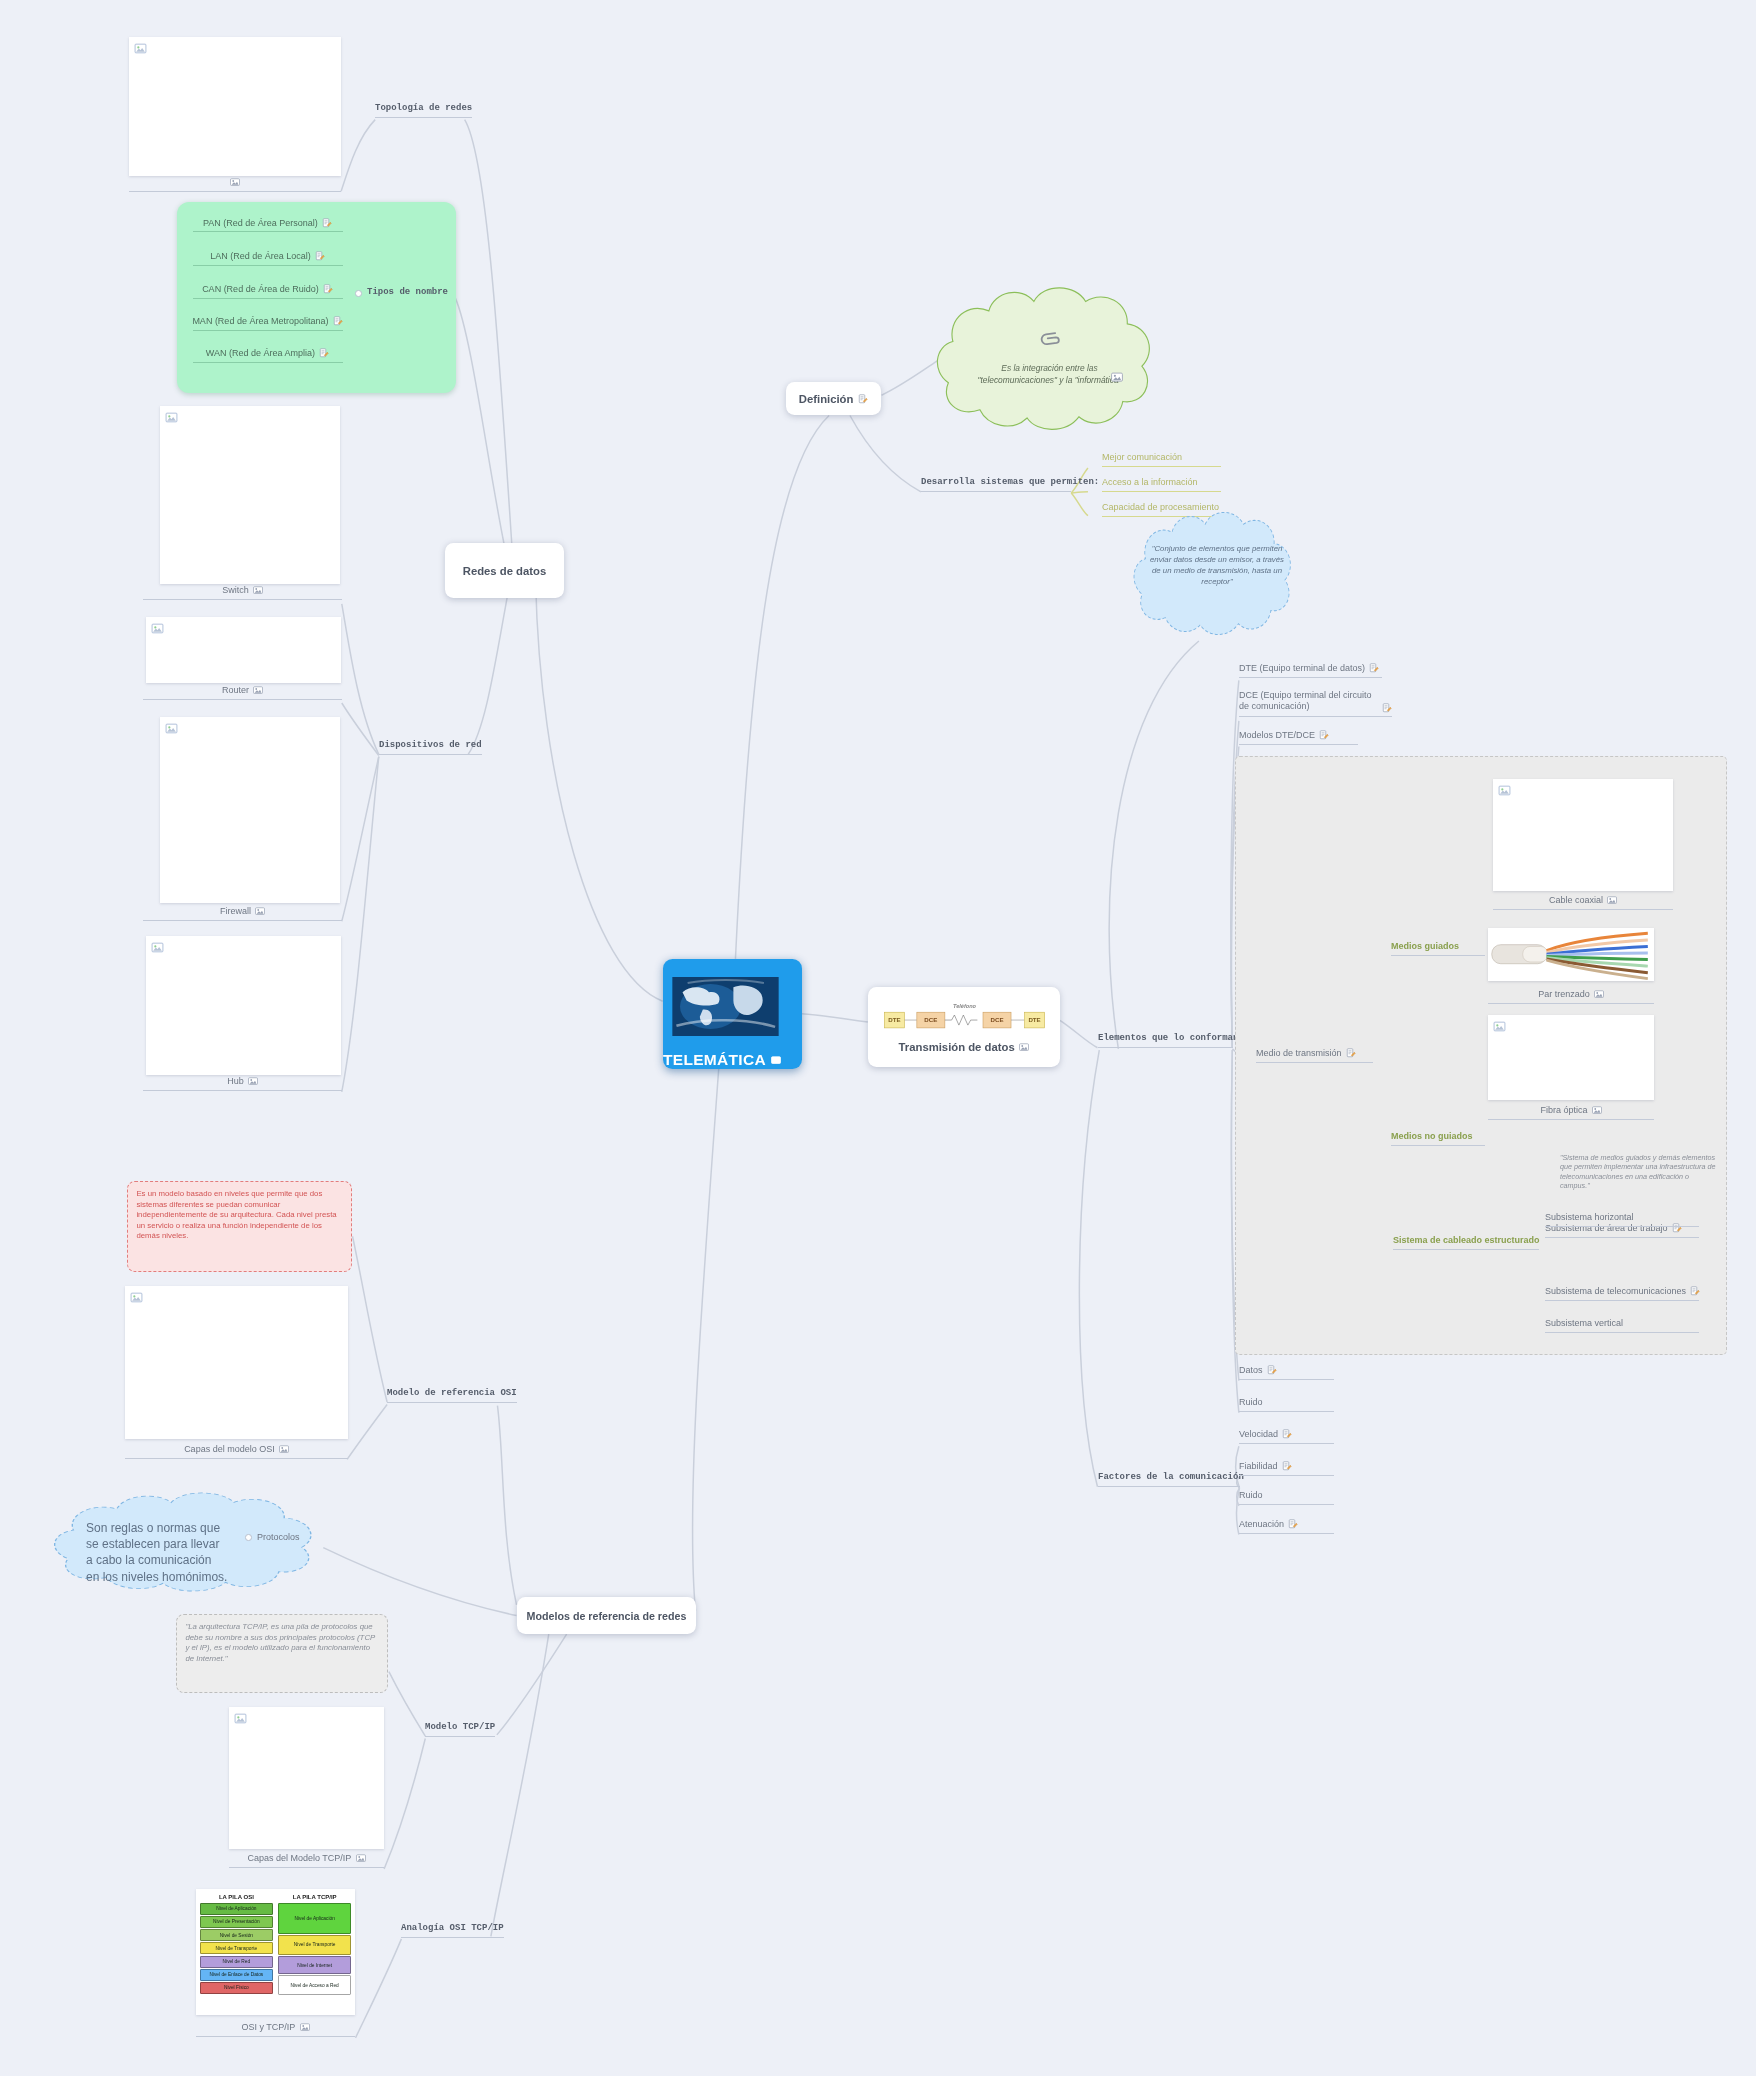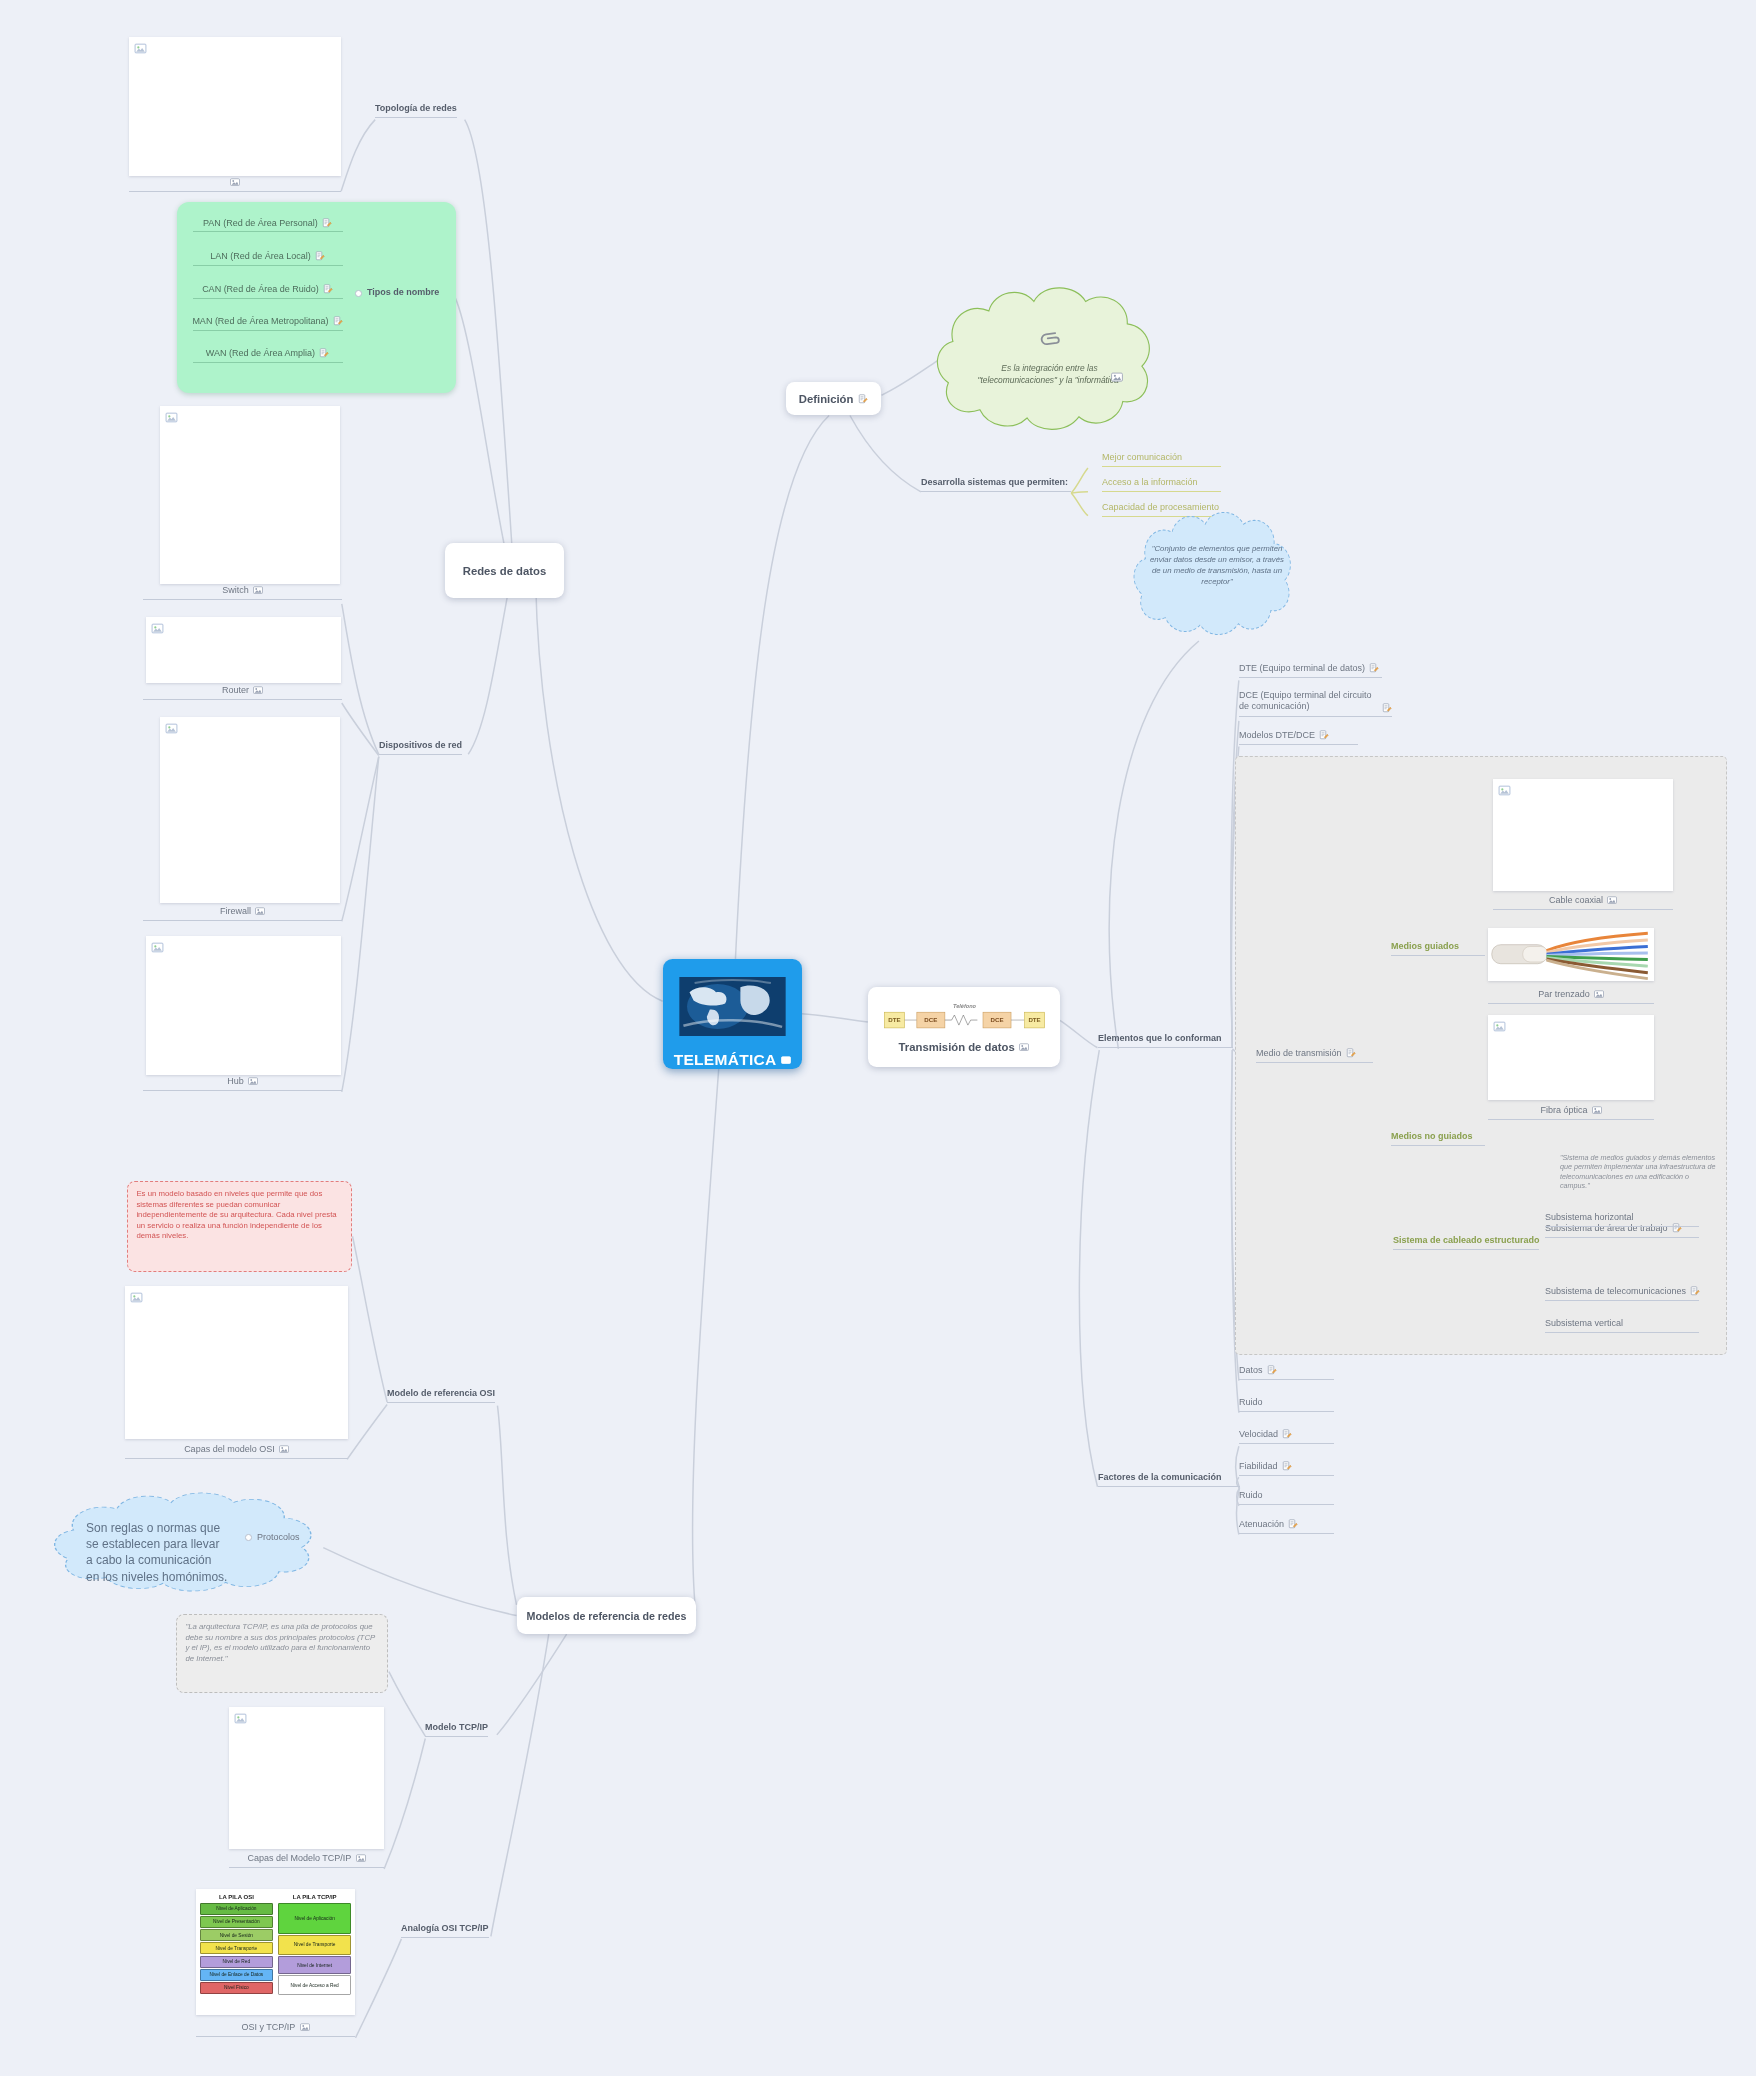--- a/index.html
+++ b/index.html
@@ -13,41 +13,41 @@
   .node{background:#fff;border-radius:8.4px;box-shadow:0 1.8px 6px rgba(90,100,130,.30);
         display:flex;align-items:center;justify-content:center;gap:4.8px;
         font-weight:bold;color:#4d5563;font-size:11.3px;white-space:nowrap;}
   .node.col{flex-direction:column;gap:2.4px;padding:3.6px 0;}
   .nlabel{display:flex;align-items:center;gap:4.8px;font-weight:bold;color:#4d5563;font-size:11.3px;}
   
   .row{display:flex;align-items:flex-end;gap:4.2px;border-bottom:1.2px solid #c3cad8;
        padding-bottom:3.6px;color:#6e7683;font-size:9px;white-space:nowrap;}
   .row.center{justify-content:center;}
   .row.wrap{white-space:normal;line-height:1.25;}
-  .blabel{font-weight:bold;color:#555d6b;}
+  .blabel{font-weight:bold;color:#555d6b;font-family:Liberation Mono, monospace;}
   .greenlbl{font-weight:bold;color:#8aa04e;}
   .olivetext{color:#b3b768;}
   .uolive{border-bottom-color:#d6d98e;margin-left:14px;}
   .ugreen{border-bottom-color:rgba(40,110,75,.28);color:#4e6e5d;}
   
   .imgbox{background:#fff;box-shadow:0 0.6px 2.4px rgba(110,120,145,.25);}
   .bico{position:absolute;left:4.8px;top:4.8px;width:13px;height:13px;}
   .ico{width:10px;height:10px;flex:0 0 auto;}
   .icow{filter:brightness(3);}
   
   .note{border-radius:8px;padding:7.2px 8.4px;font-size:7.8px;line-height:1.35;overflow:hidden;box-sizing:border-box;}
   .note.red{background:#fbe3e3;border:1.2px dashed #e27d7d;color:#d25454;}
   .note.gray{background:#ededed;border:1.2px dashed #bdbdbd;color:#8a8f98;font-style:italic;}
   .cloudtext{font-style:italic;color:#667085;text-align:center;line-height:1.4;}
   .graybigbox{background:#ebebeb;border:1.2px dashed #c6c6c6;border-radius:4.8px;}
   .greenbox{background:#aef3cb;border-radius:12px;box-shadow:0 1.2px 4.8px rgba(60,130,90,.25);}
   .dot{width:6.6px;height:6.6px;border-radius:50%;background:#fff;border:1.2px solid #b9c1cf;box-sizing:border-box;}
   
   .central{background:#1f9ceb;border-radius:9.5px;box-shadow:0 2.4px 8.4px rgba(20,80,140,.45);
-           display:flex;flex-direction:column;align-items:center;padding-top:18px;gap:15px;box-sizing:border-box;}
+           display:flex;flex-direction:column;align-items:flex-start;padding-top:18px;gap:15px;box-sizing:border-box;}
   .central-label{display:flex;align-items:center;gap:4.8px;color:#fff;font-weight:bold;font-size:15.5px;letter-spacing:0.3px;}
   
   .stacks{display:flex;gap:4.8px;padding:3.6px;height:100%;box-sizing:border-box;}
   .stack{flex:1;display:flex;flex-direction:column;}
   .stack-title{font-size:6px;font-weight:bold;text-align:center;color:#222;margin:1.2px 0 1.8px;}
   .srow{font-size:4.8px;line-height:1.05;display:flex;align-items:center;justify-content:center;text-align:center;
         border:0.6px solid rgba(0,0,0,.35);border-radius:1.2px;margin-top:1.2px;color:#15231a;padding:0.6px 1.2px;box-sizing:border-box;}
   .h20{height:12px;} .h52{height:31px;} .h34{height:20px;} .h30{height:18px;}
   .smallnote{font-size:7.2px;font-style:italic;color:#8a8f98;line-height:1.3;}
 </style>

